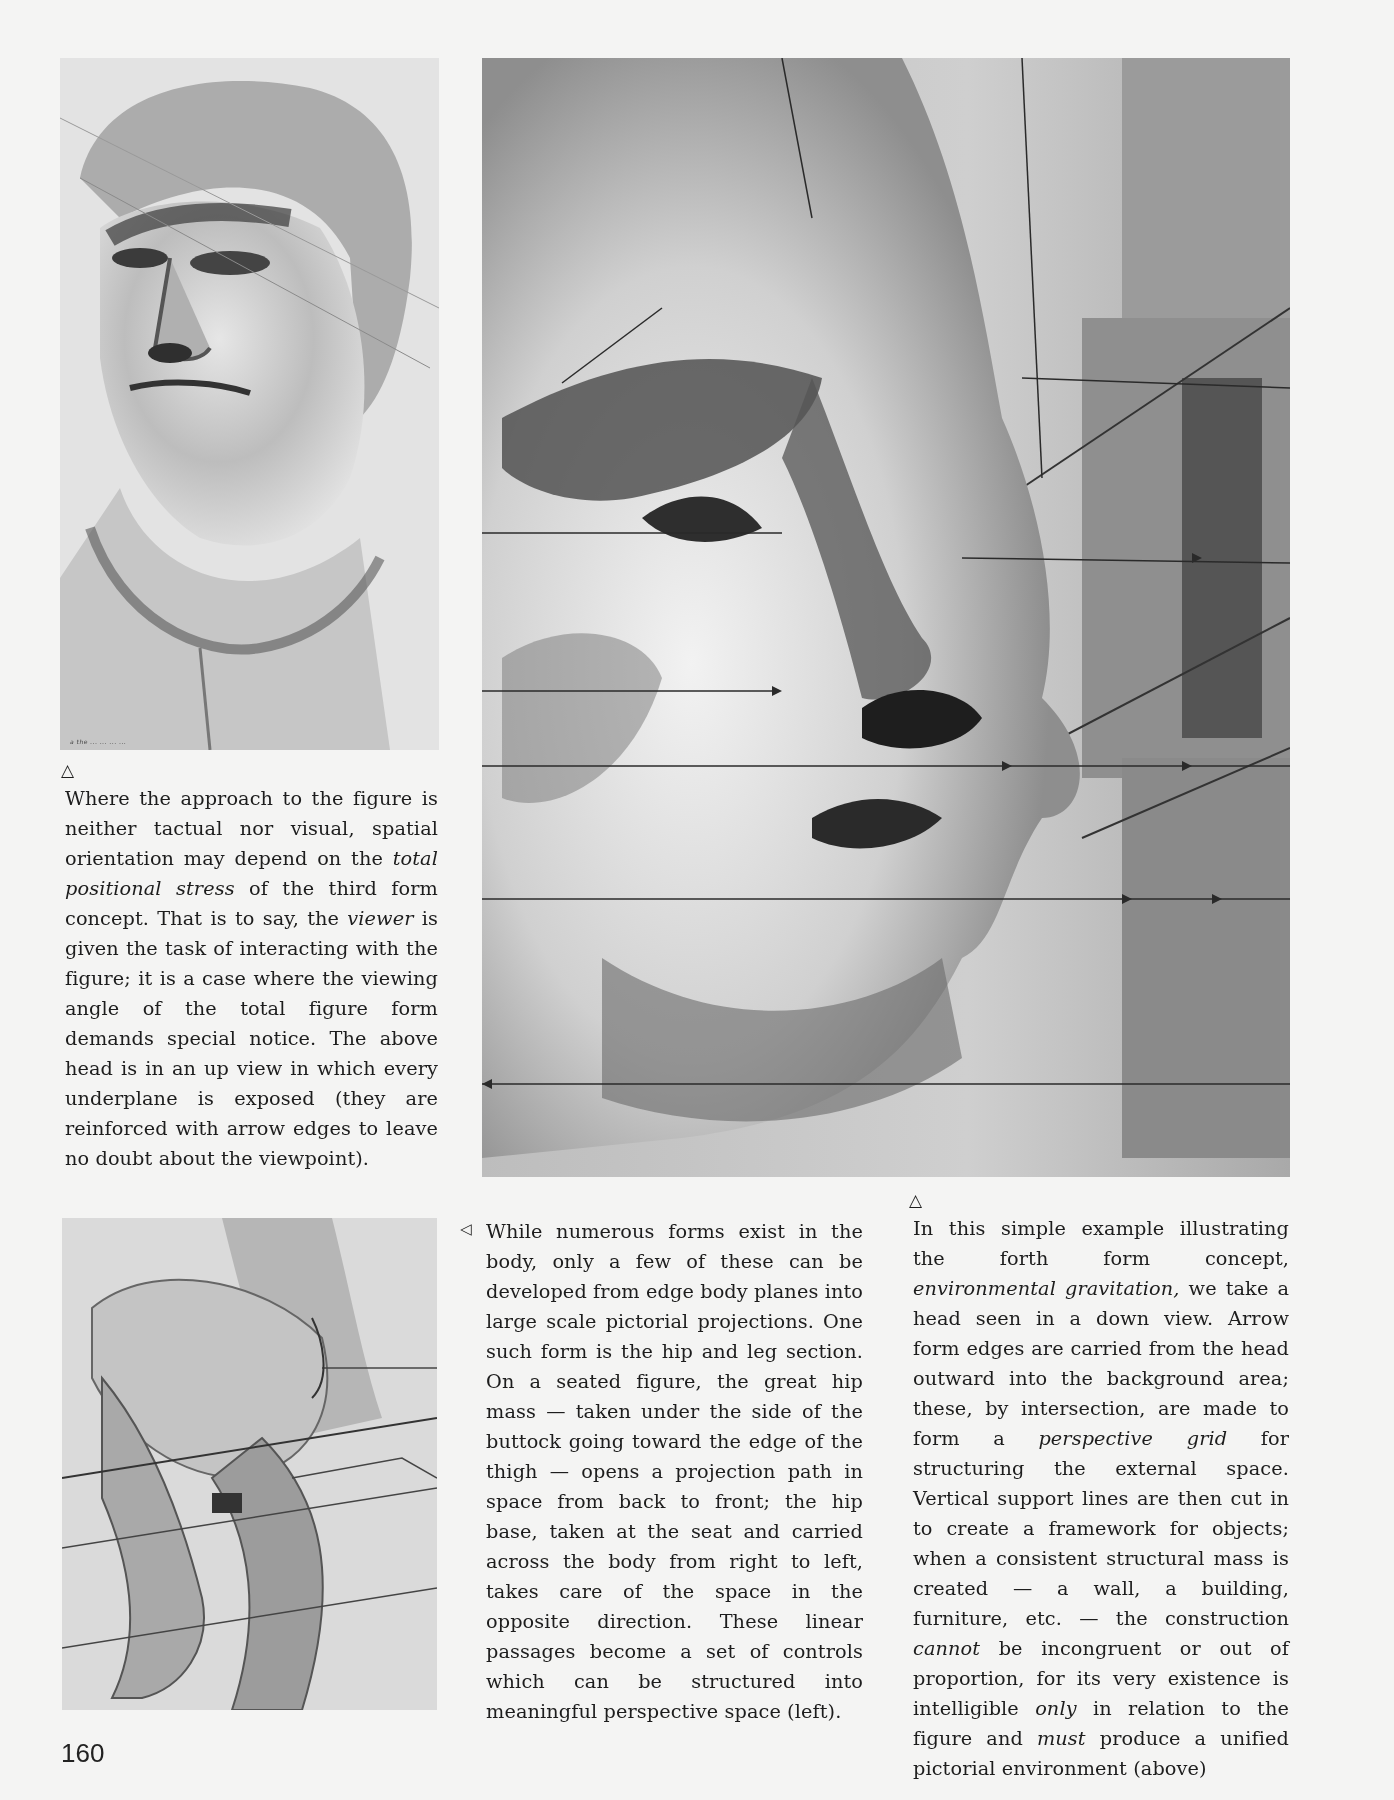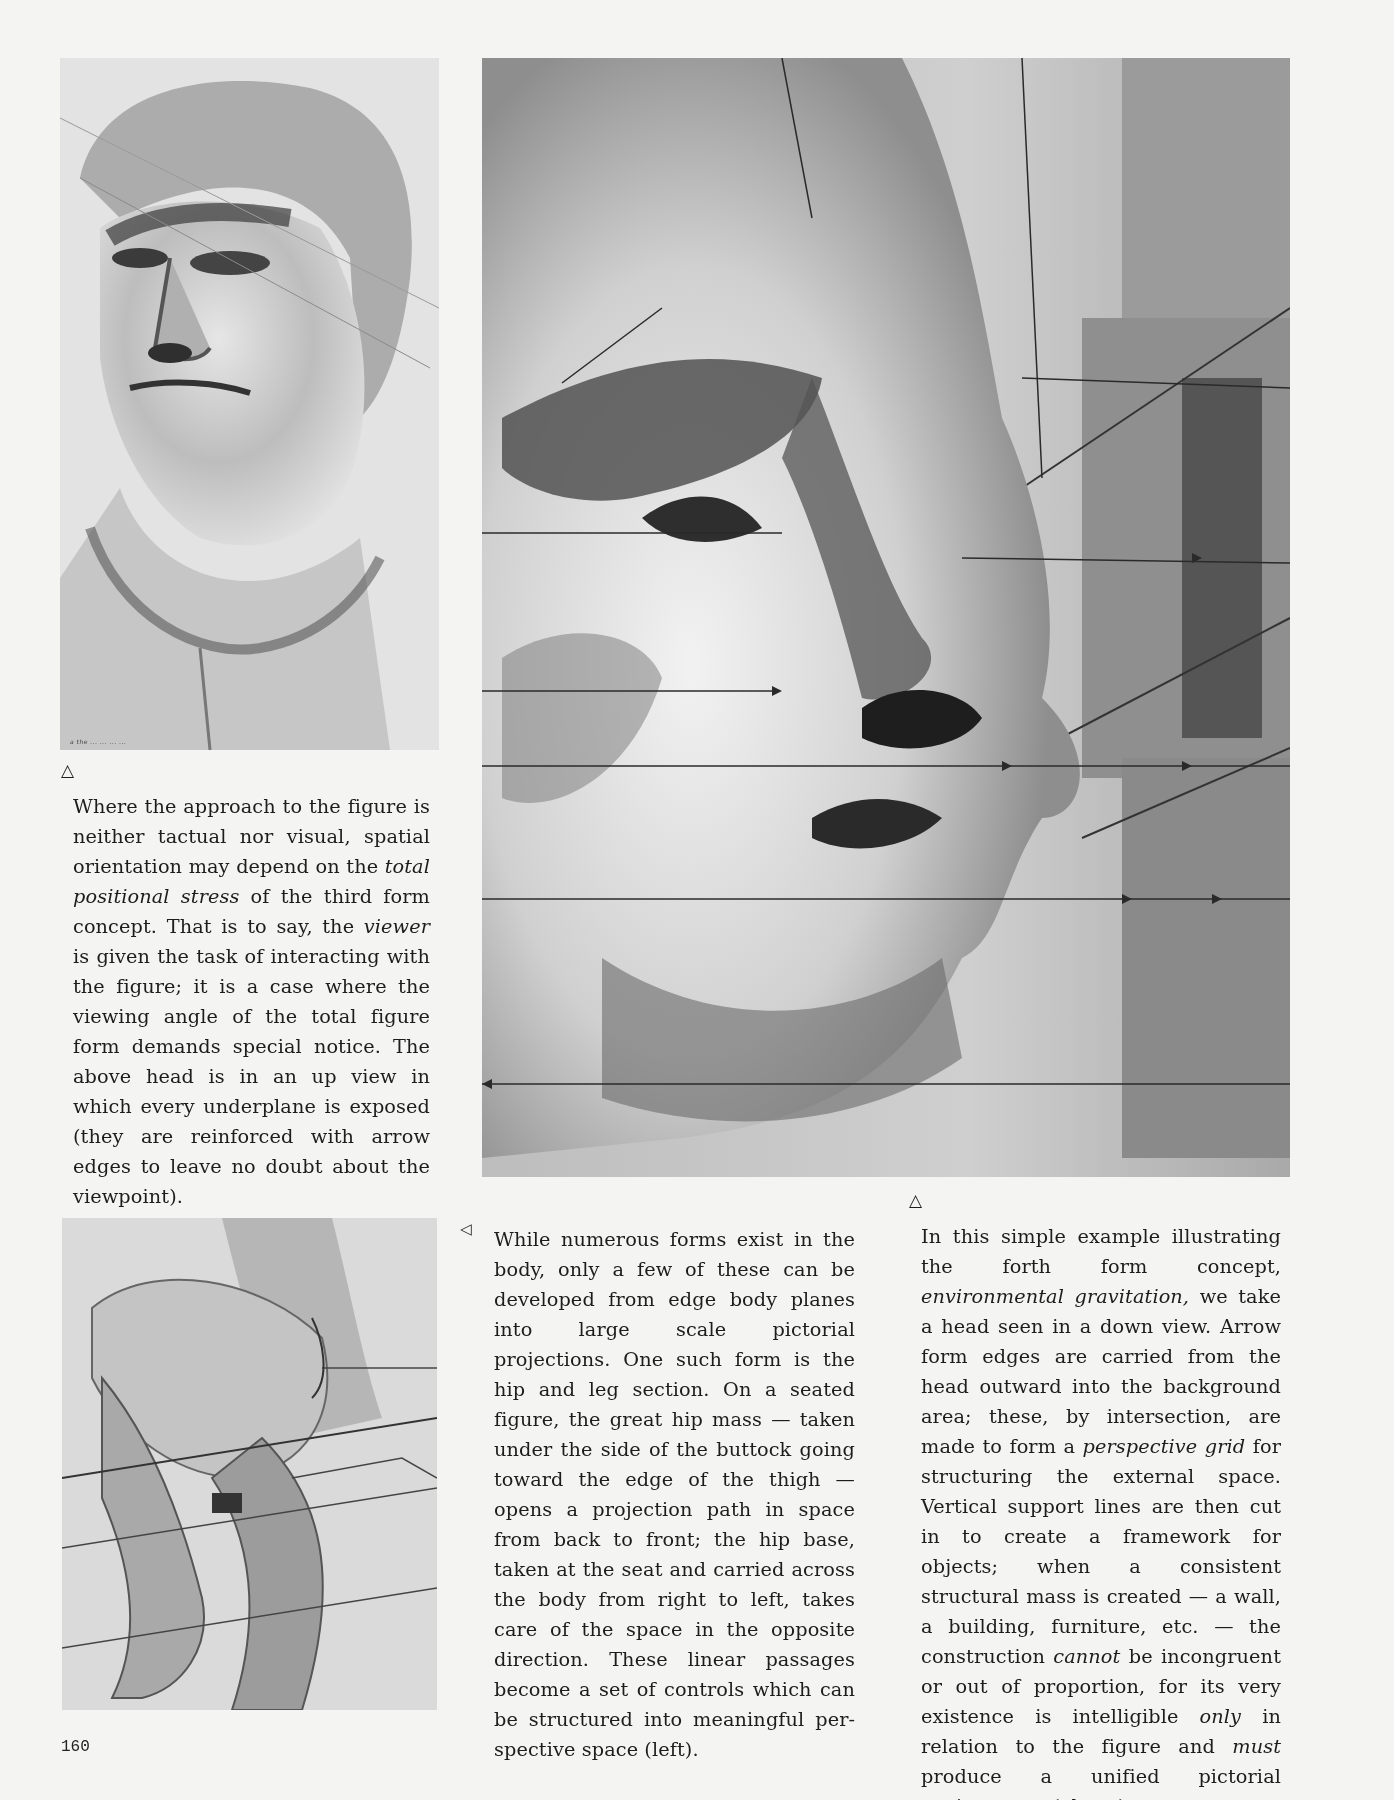--- a/index.html
+++ b/index.html
@@ -18,21 +18,21 @@
   }
   .fig svg { display: block; width: 100%; height: 100%; }
   .caption {
     position: absolute;
     font-size: 19.3px;
     line-height: 30px;
     text-align: justify;
     hyphens: manual;
     letter-spacing: 0.1px;
   }
-  .caption p { margin: 12px; }
+  .caption p { margin: 4px; }
   .caption em { font-style: italic; }
   .marker {
     font-family: "DejaVu Sans", sans-serif;
     font-size: 17px;
     line-height: 20px;
     display: block;
   }
   .marker-inline {
     font-family: "DejaVu Sans", sans-serif;
     font-size: 15px;
@@ -45,22 +45,22 @@
     left: 70px; top: 738px;
     font-family: "DejaVu Sans", sans-serif;
     font-size: 6px;
     color: #444;
     font-style: italic;
     letter-spacing: 0.5px;
   }
   .page-number {
     position: absolute;
     left: 61px; top: 1738px;
-    font-family: Liberation Mono, monospace;
-    font-size: 16px;
+    font-family: Liberation Sans, sans-serif;
+    font-size: 26px;
     color: #222;
   }
 </style>
 </head>
 <body>
 
 <div class="fig" style="left:60px; top:58px; width:379px; height:692px;">
   <svg viewBox="0 0 379 692" preserveAspectRatio="none">
     <defs>
       <radialGradient id="g1" cx="45%" cy="40%" r="65%">

